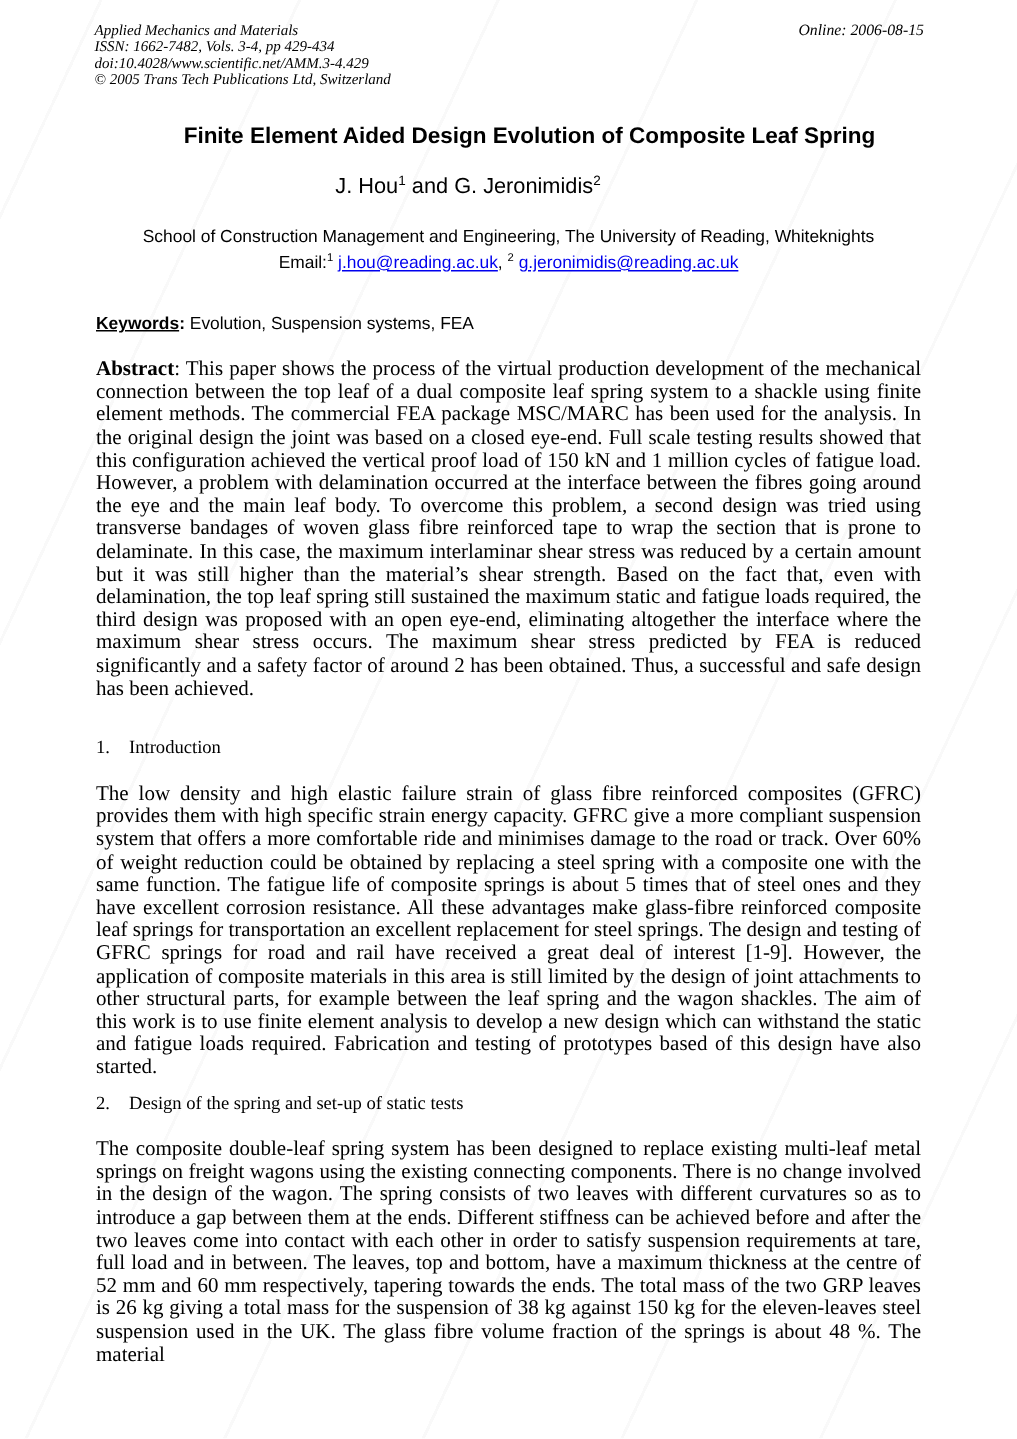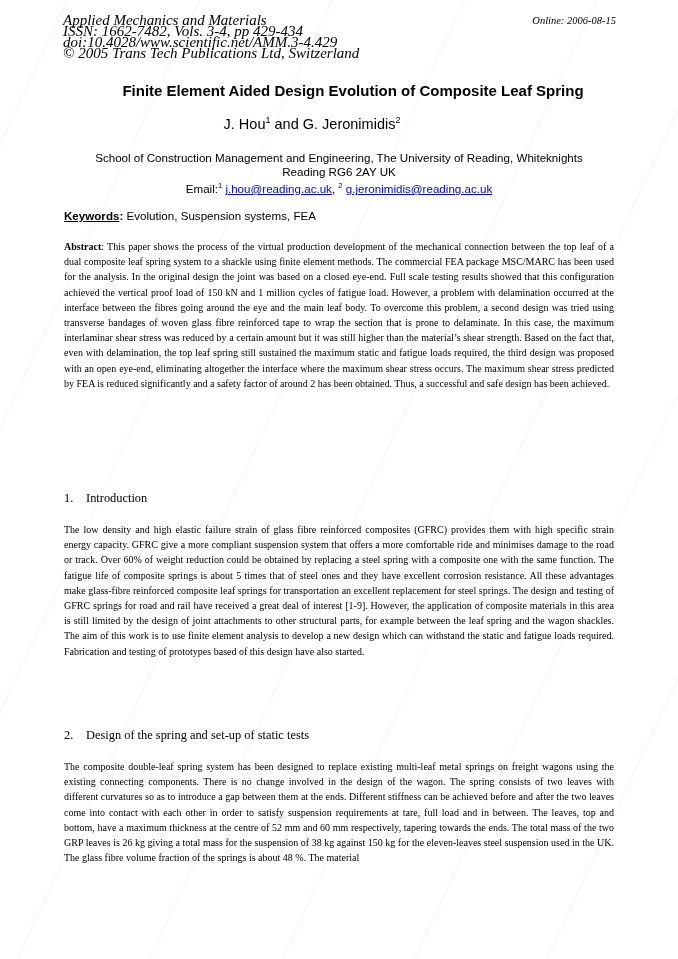--- a/index.html
+++ b/index.html
@@ -8,21 +8,21 @@
     background: #ffffff; color: #000;
   }
   .watermark {
     position: absolute; inset: 0; pointer-events: none;
     background-image: repeating-linear-gradient(115deg, rgba(0,0,0,0) 0 60px, rgba(220,220,220,0.35) 60px 62px, rgba(0,0,0,0) 62px 120px);
     opacity: 0.5;
   }
   .header-left {
     position: absolute; left: 63px; top: 15px;
     font-family: "Liberation Serif", serif; font-style: italic;
-    font-size: 15px; line-height: 11px;
+    font-size: 10px; line-height: 11px;
   }
   .header-right {
     position: absolute; right: 62px; top: 15px;
     font-family: "Liberation Serif", serif; font-style: italic;
     font-size: 10.5px; line-height: 11px;
   }
   .title {
     position: absolute; left: 0; width: 678px; top: 82px; text-align: center;
     font-family: "Liberation Sans", sans-serif; font-weight: bold; font-size: 15px; padding-left: 14px;
   }
@@ -37,21 +37,21 @@
   }
   .affil sup { font-size: 7.5px; }
   .affil a { color: #0000ee; text-decoration: underline; }
   .keywords {
     position: absolute; left: 64px; top: 209px;
     font-family: "Liberation Sans", sans-serif; font-size: 11.6px;
   }
   .keywords .kw-label { font-weight: bold; text-decoration: underline; }
   .body-text {
     position: absolute; left: 64px; width: 550px;
-    font-family: "Liberation Serif", serif; font-size: 10px; line-height: 15.2px;
+    font-family: "Liberation Serif", serif; font-size: 14px; line-height: 15.2px;
     text-align: justify;
   }
   .abstract { top: 239px; }
   .abstract .abs-label { font-weight: bold; }
   .section-head {
     position: absolute; left: 64px;
     font-family: "Liberation Serif", serif; font-weight: normal; font-size: 12.4px;
   }
   .sec1-head { top: 491px; }
   .sec1-text { top: 522px; font-family: Liberation Serif, serif; }
@@ -73,21 +73,20 @@
 <div class="header-right">Online: 2006-08-15</div>
 
 <div class="title">Finite Element Aided Design Evolution of Composite Leaf Spring</div>
 
 <div class="authors">
   <span>J. Hou</span><sup>1</sup><span> and </span><span>G. Jeronimidis</span><sup>2</sup>
 </div>
 
 <div class="affil">
   <div>School of Construction Management and Engineering, The University of Reading, Whiteknights</div>
-  <div>Reading RG6 2AY UK</div>
   <div>
     <span>Email:</span><sup>1</sup> <a>j.hou@reading.ac.uk</a><span>, </span><sup>2</sup> <a>g.jeronimidis@reading.ac.uk</a>
   </div>
 </div>
 
 <div class="keywords">
   <span class="kw-label">Keywords</span><b>:</b><span> Evolution, Suspension systems, FEA</span>
 </div>
 
 <div class="body-text abstract">

